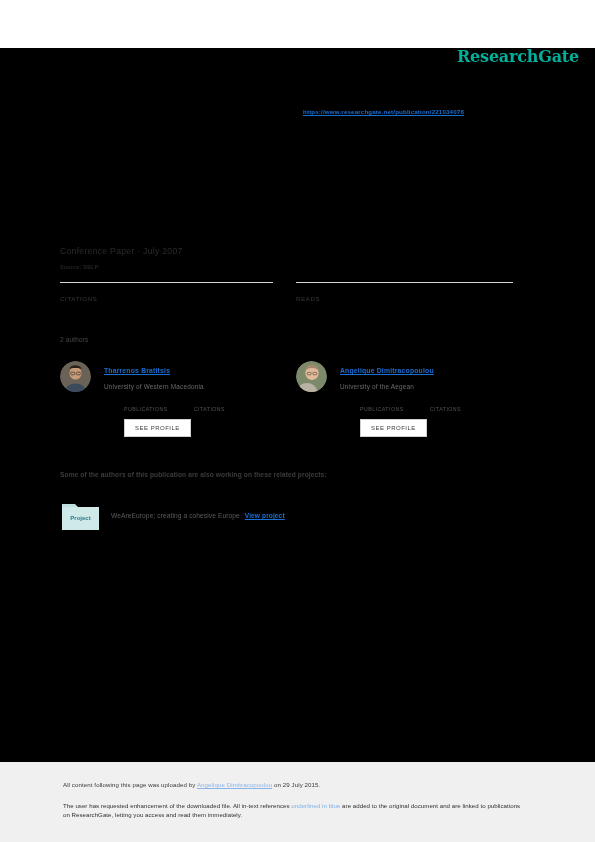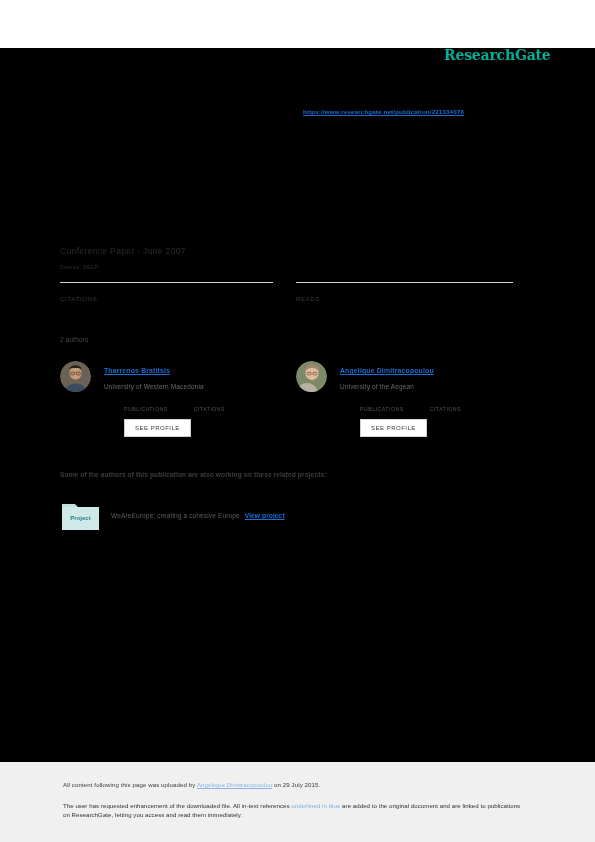--- a/index.html
+++ b/index.html
@@ -31,24 +31,24 @@
   .footer-region {
     position: absolute;
     left: 0; top: 762px;
     width: 595px; height: 80px;
     background: #f0f0f0;
   }
 
   
   .rg-logo {
     position: absolute;
-    left: 444px; top: 47px;
+    left: 457px; top: 47px;
     font-family: "DejaVu Serif", "Liberation Serif", serif;
     font-weight: bold;
-    font-size: 14px;
+    font-size: 16px;
     color: #00b09b;
     letter-spacing: -0.2px;
     white-space: nowrap;
   }
   .pub-url {
     position: absolute;
     left: 303px; top: 108px;
     font-size: 6.2px;
     font-weight: bold;
     color: #1a6fd4;
@@ -217,21 +217,21 @@
 <body>
 
 <div class="top-white"></div>
 <div class="dark-region"></div>
 <div class="footer-region"></div>
 
 <div class="rg-logo">ResearchGate</div>
 <a class="pub-url" href="#">https://www.researchgate.net/publication/221034078</a>
 
 <div style="position:absolute;left:60px;top:160px;width:470px;font-size:13px;color:#000;"></div>
-<div class="meta-type">Conference Paper · June 2007</div>
+<div class="meta-type">Conference Paper · July 2007</div>
 <div class="meta-source">Source: DBLP</div>
 
 <div class="stat-col-left">
   <div class="stat-rule"></div>
   <div class="stat-value"></div>
   <div class="stat-label">CITATIONS</div>
 </div>
 <div class="stat-col-right">
   <div class="stat-rule"></div>
   <div class="stat-value"></div>

